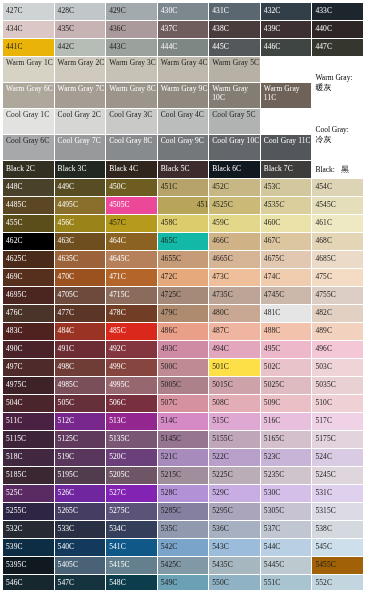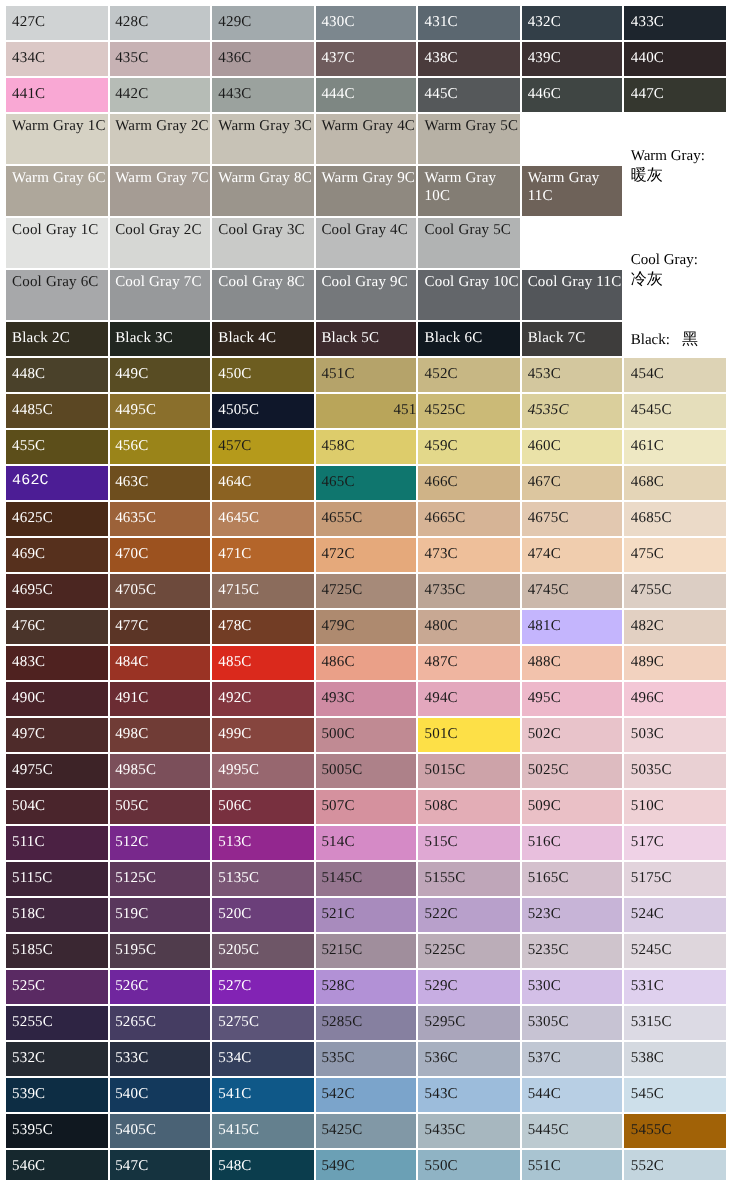--- a/index.html
+++ b/index.html
@@ -67,21 +67,21 @@
         <tr>
           <td class="sw" style="background: rgb(219, 200, 198); color: rgb(26, 26, 26);">434C</td>
           <td class="sw" style="background: rgb(199, 178, 180); color: rgb(26, 26, 26);">435C</td>
           <td class="sw" style="background: rgb(171, 154, 156); color: rgb(26, 26, 26);">436C</td>
           <td class="sw" style="background: rgb(111, 92, 93); color: rgb(255, 255, 255);">437C</td>
           <td class="sw" style="background: rgb(74, 59, 60); color: rgb(255, 255, 255);">438C</td>
           <td class="sw" style="background: rgb(60, 48, 50); color: rgb(255, 255, 255);">439C</td>
           <td class="sw" style="background: rgb(46, 37, 38); color: rgb(255, 255, 255);">440C</td>
         </tr>
         <tr>
-          <td class="sw" style="background: #f9a8d4; color: rgb(26, 26, 26); margin-left: 40px;">441C</td>
+          <td class="sw" style="background: #eab308; color: rgb(26, 26, 26); margin-left: 40px;">441C</td>
           <td class="sw" style="background: rgb(182, 188, 182); color: rgb(26, 26, 26);">442C</td>
           <td class="sw" style="background: rgb(155, 162, 158); color: rgb(26, 26, 26);">443C</td>
           <td class="sw" style="background: rgb(126, 135, 131); color: rgb(255, 255, 255);">444C</td>
           <td class="sw" style="background: rgb(85, 88, 90); color: rgb(255, 255, 255);">445C</td>
           <td class="sw" style="background: rgb(63, 69, 67); color: rgb(255, 255, 255);">446C</td>
           <td class="sw" style="background: rgb(53, 55, 47); color: rgb(255, 255, 255);">447C</td>
         </tr>
         <tr>
           <td class="sw sw2" style="background: rgb(214, 210, 196); color: rgb(26, 26, 26);">Warm Gray 1C</td>
           <td class="sw sw2" style="background: rgb(207, 202, 189); color: rgb(26, 26, 26);">Warm Gray 2C</td>
@@ -136,40 +136,40 @@
           <td class="sw" style="background: rgb(88, 76, 35); color: rgb(255, 255, 255);">449C</td>
           <td class="sw" style="background: rgb(109, 93, 32); color: rgb(255, 255, 255);">450C</td>
           <td class="sw" style="background: rgb(181, 163, 106); color: rgb(26, 26, 26);">451C</td>
           <td class="sw" style="background: rgb(199, 183, 132); color: rgb(26, 26, 26);">452C</td>
           <td class="sw" style="background: rgb(211, 199, 158); color: rgb(26, 26, 26);">453C</td>
           <td class="sw" style="background: rgb(221, 211, 181); color: rgb(26, 26, 26);">454C</td>
         </tr>
         <tr>
           <td class="sw" style="background: rgb(91, 71, 35); color: rgb(255, 255, 255);">4485C</td>
           <td class="sw" style="background: rgb(138, 111, 44); color: rgb(255, 255, 255);">4495C</td>
-          <td class="sw" style="background: #0f172a; color: rgb(255, 255, 255);">4505C</td>
+          <td class="sw" style="background: #ec4899; color: rgb(255, 255, 255);">4505C</td>
           <td class="sw" style="background: rgb(185, 165, 90); color: rgb(26, 26, 26); padding-left: 39px;">4515C</td>
           <td class="sw" style="background: rgb(203, 186, 119); color: rgb(26, 26, 26);">4525C</td>
           <td class="sw" style="background: rgb(218, 207, 156); color: rgb(26, 26, 26); font-style: italic;">4535C</td>
           <td class="sw" style="background: rgb(229, 222, 187); color: rgb(26, 26, 26);">4545C</td>
         </tr>
         <tr>
           <td class="sw" style="background: rgb(92, 78, 26); color: rgb(255, 255, 255);">455C</td>
           <td class="sw" style="background: rgb(154, 132, 25); color: rgb(255, 255, 255);">456C</td>
           <td class="sw" style="background: rgb(181, 154, 27); color: rgb(26, 26, 26);">457C</td>
           <td class="sw" style="background: rgb(221, 204, 107); color: rgb(26, 26, 26);">458C</td>
           <td class="sw" style="background: rgb(227, 216, 138); color: rgb(26, 26, 26);">459C</td>
           <td class="sw" style="background: rgb(234, 226, 168); color: rgb(26, 26, 26);">460C</td>
           <td class="sw" style="background: rgb(238, 232, 195); color: rgb(26, 26, 26);">461C</td>
         </tr>
         <tr>
-          <td class="sw" style="background: #4c1d95; color: rgb(255, 255, 255); font-family: Liberation Mono, monospace;">462C</td>
+          <td class="sw" style="background: #000000; color: rgb(255, 255, 255);">462C</td>
           <td class="sw" style="background: rgb(110, 78, 30); color: rgb(255, 255, 255);">463C</td>
           <td class="sw" style="background: rgb(139, 98, 34); color: rgb(255, 255, 255);">464C</td>
-          <td class="sw" style="background: #0f766e; color: rgb(26, 26, 26);">465C</td>
+          <td class="sw" style="background: #14b8a6; color: rgb(26, 26, 26);">465C</td>
           <td class="sw" style="background: rgb(207, 179, 135); color: rgb(26, 26, 26);">466C</td>
           <td class="sw" style="background: rgb(220, 198, 159); color: rgb(26, 26, 26);">467C</td>
           <td class="sw" style="background: rgb(228, 213, 183); color: rgb(26, 26, 26);">468C</td>
         </tr>
         <tr>
           <td class="sw" style="background: rgb(74, 42, 24); color: rgb(255, 255, 255);">4625C</td>
           <td class="sw" style="background: rgb(156, 98, 57); color: rgb(255, 255, 255);">4635C</td>
           <td class="sw" style="background: rgb(181, 128, 90); color: rgb(255, 255, 255);">4645C</td>
           <td class="sw" style="background: rgb(198, 156, 120); color: rgb(26, 26, 26);">4655C</td>
           <td class="sw" style="background: rgb(214, 180, 150); color: rgb(26, 26, 26);">4665C</td>
@@ -193,21 +193,21 @@
           <td class="sw" style="background: rgb(188, 165, 150); color: rgb(26, 26, 26);">4735C</td>
           <td class="sw" style="background: rgb(203, 184, 171); color: rgb(26, 26, 26);">4745C</td>
           <td class="sw" style="background: rgb(220, 206, 196); color: rgb(26, 26, 26);">4755C</td>
         </tr>
         <tr>
           <td class="sw" style="background: rgb(74, 52, 42); color: rgb(255, 255, 255);">476C</td>
           <td class="sw" style="background: rgb(91, 53, 38); color: rgb(255, 255, 255);">477C</td>
           <td class="sw" style="background: rgb(114, 61, 37); color: rgb(255, 255, 255);">478C</td>
           <td class="sw" style="background: rgb(174, 138, 111); color: rgb(26, 26, 26);">479C</td>
           <td class="sw" style="background: rgb(200, 168, 147); color: rgb(26, 26, 26);">480C</td>
-          <td class="sw" style="background: #c4b5fd; color: rgb(26, 26, 26);">481C</td>
+          <td class="sw" style="background: #e5e5e5; color: rgb(26, 26, 26);">481C</td>
           <td class="sw" style="background: rgb(226, 208, 194); color: rgb(26, 26, 26);">482C</td>
         </tr>
         <tr>
           <td class="sw" style="background: rgb(79, 34, 32); color: rgb(255, 255, 255);">483C</td>
           <td class="sw" style="background: rgb(154, 51, 36); color: rgb(255, 255, 255);">484C</td>
           <td class="sw" style="background: rgb(218, 41, 28); color: rgb(255, 255, 255);">485C</td>
           <td class="sw" style="background: rgb(234, 160, 136); color: rgb(26, 26, 26);">486C</td>
           <td class="sw" style="background: rgb(239, 181, 160); color: rgb(26, 26, 26);">487C</td>
           <td class="sw" style="background: rgb(242, 194, 172); color: rgb(26, 26, 26);">488C</td>
           <td class="sw" style="background: rgb(242, 210, 191); color: rgb(26, 26, 26);">489C</td>

